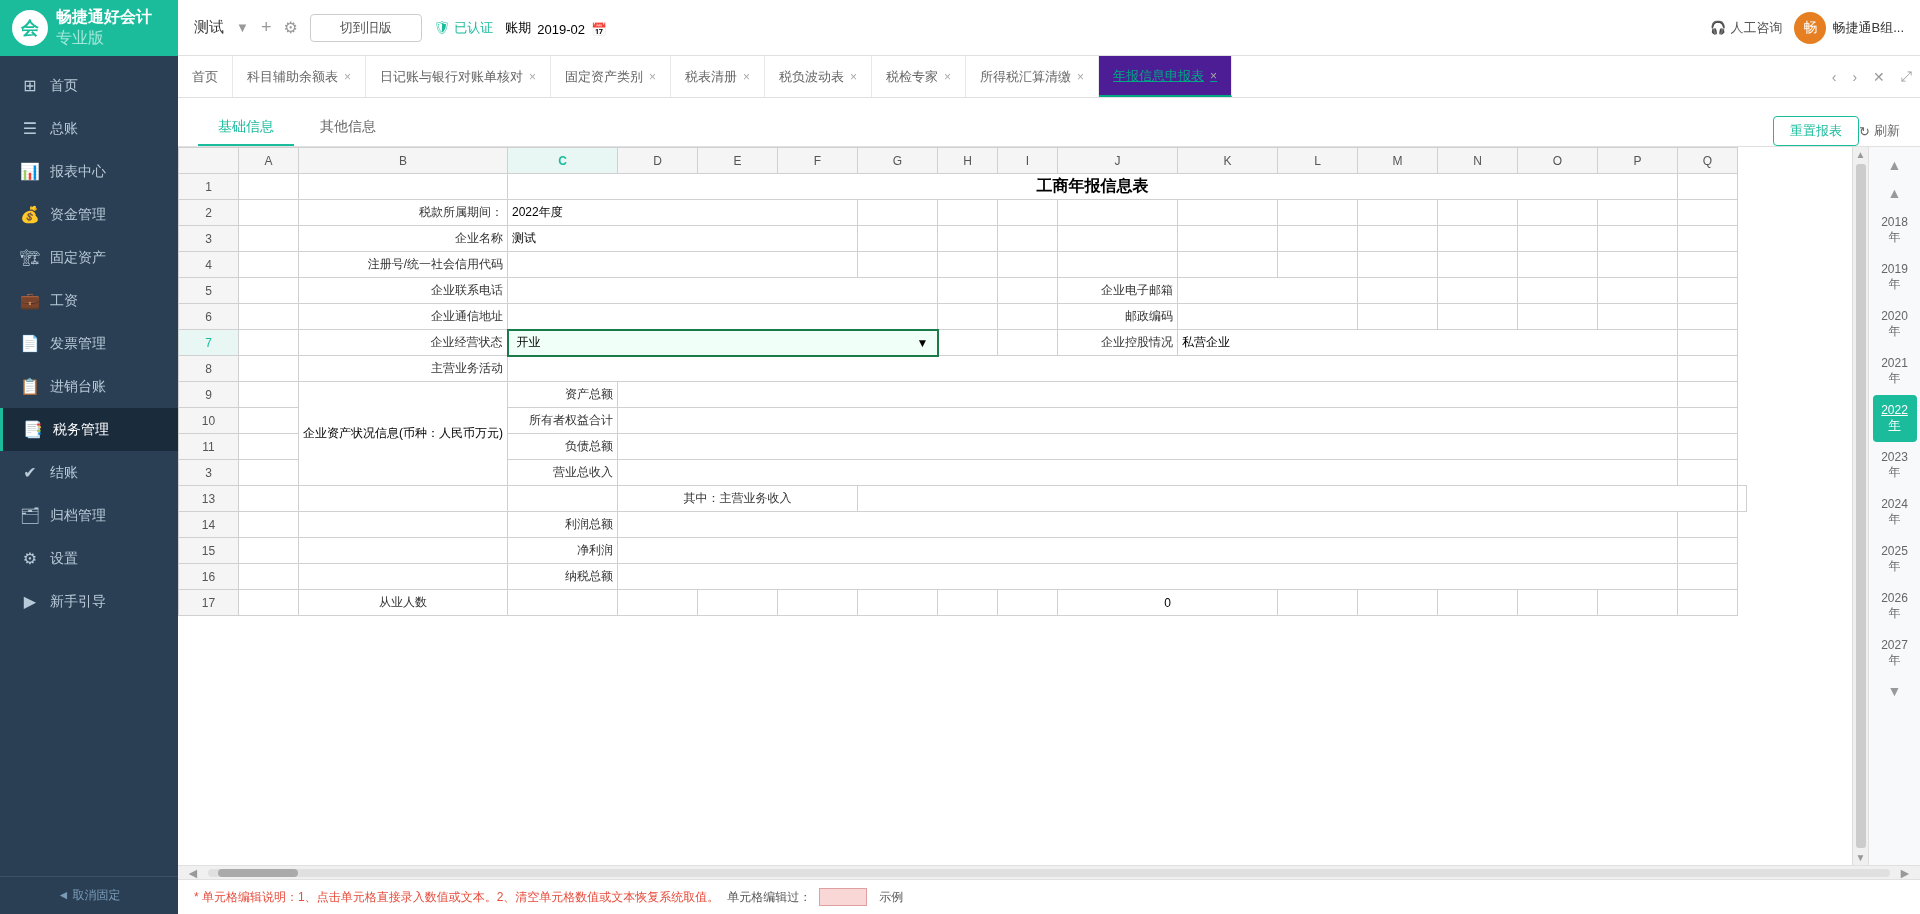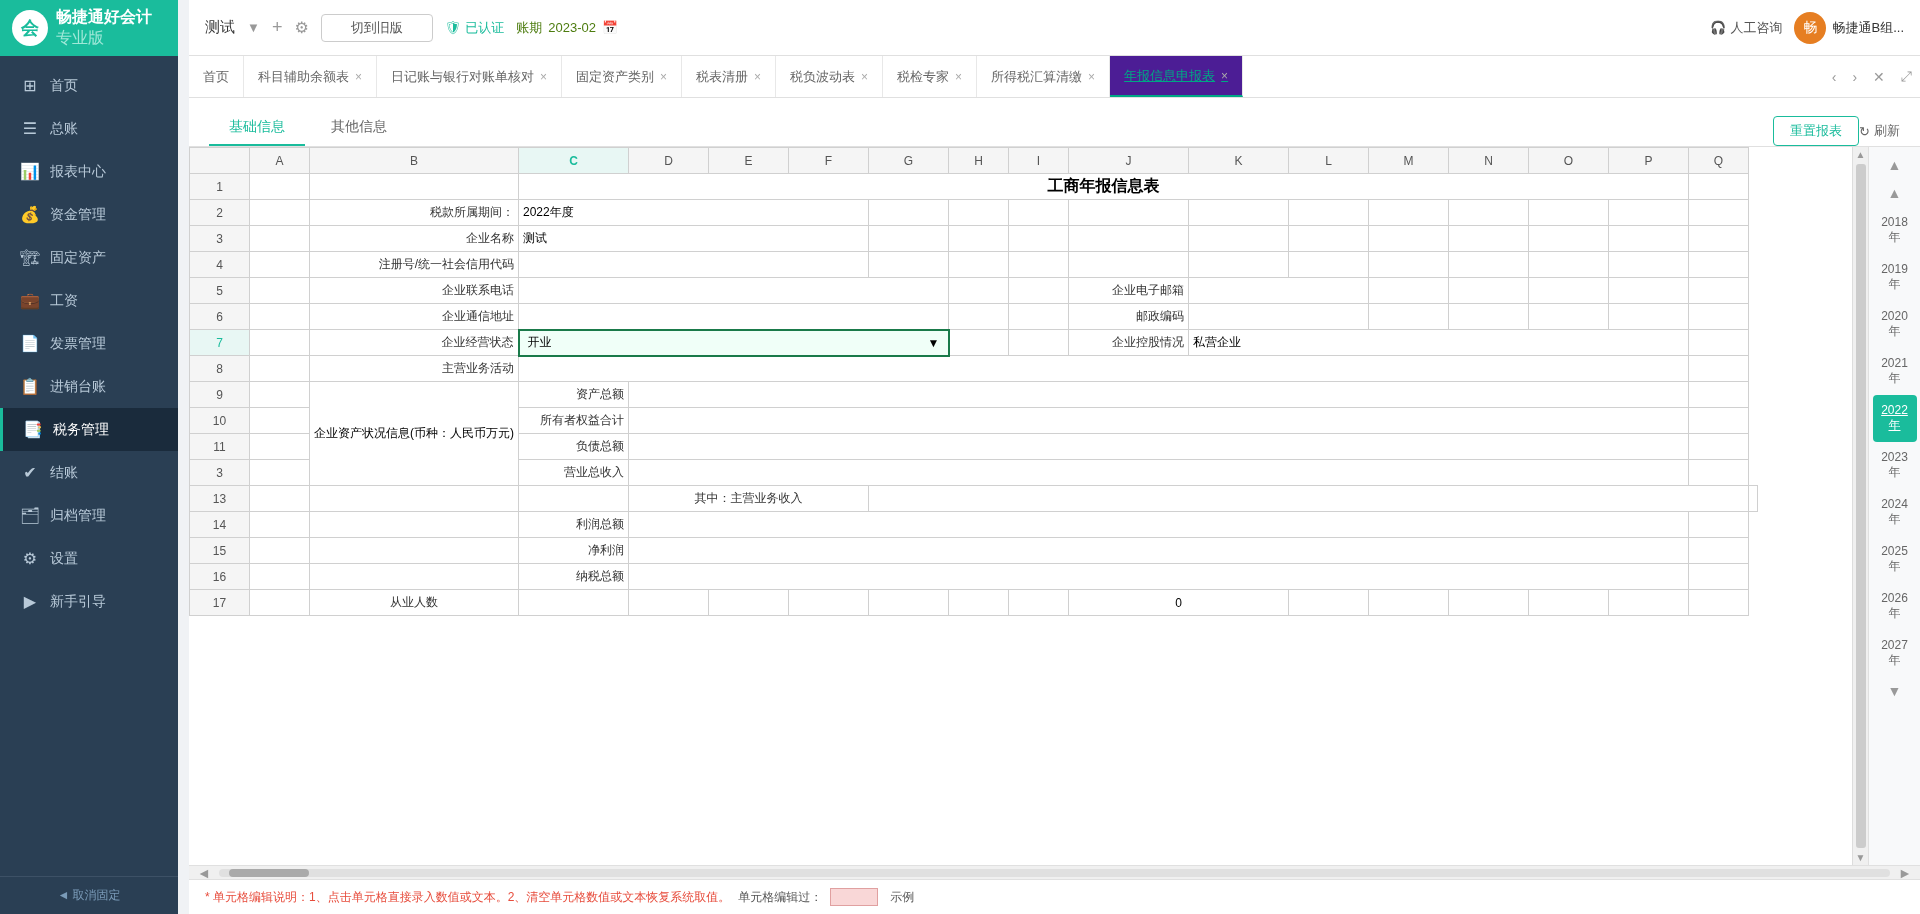--- a/index.html
+++ b/index.html
@@ -12,31 +12,31 @@
     .sidebar { width: 178px; min-width: 178px; background: #2a3f54; display: flex; flex-direction: column; height: 914px; }
     .sidebar-logo { background: #1abc9c; padding: 10px 12px; display: flex; align-items: center; gap: 8px; height: 56px; }
     .sidebar-logo-icon { width: 36px; height: 36px; background: white; border-radius: 50%; display: flex; align-items: center; justify-content: center; color: #1abc9c; font-size: 18px; font-weight: bold; }
     .sidebar-nav { flex: 1; overflow-y: auto; padding-top: 8px; }
     .sidebar-item { display: flex; align-items: center; gap: 10px; padding: 12px 20px; color: #b8c9d8; cursor: pointer; font-size: 14px; transition: background 0.2s; }
     .sidebar-item.active { background: #1a2b3c; color: white; border-left: 3px solid #1abc9c; }
     .sidebar-item-icon { width: 20px; text-align: center; font-size: 16px; }
     .sidebar-collapse { display: flex; align-items: center; justify-content: center; padding: 10px; color: #7a9bb8; cursor: pointer; font-size: 12px; gap: 4px; border-top: 1px solid #3d5166; }
 
     
-    .main-content { flex: 1; display: flex; flex-direction: column; background: #f0f2f5; overflow: hidden; margin-left: 11px; }
+    .main-content { flex: 1; display: flex; flex-direction: column; background: #f0f2f5; overflow: hidden; }
 
     
     .topbar { background: white; height: 56px; display: flex; align-items: center; padding: 0 16px; gap: 12px; border-bottom: 1px solid #e0e0e0; flex-shrink: 0; }
     .topbar-title { font-size: 15px; color: #333; font-weight: 500; }
     .topbar-arrow { color: #999; cursor: pointer; }
     .topbar-add { color: #999; cursor: pointer; font-size: 18px; }
     .topbar-settings { color: #999; cursor: pointer; font-size: 16px; }
     .topbar-switch-btn { border: 1px solid #ccc; background: white; padding: 4px 29px; border-radius: 4px; cursor: pointer; color: #555; font-size: 13px; }
     .topbar-certified { color: #1abc9c; display: flex; align-items: center; gap: 4px; font-size: 13px; }
-    .topbar-period { color: #4d7c0f; font-size: 13px; display: flex; align-items: center; gap: 6px; }
+    .topbar-period { color: #000000; font-size: 13px; display: flex; align-items: flex-end; gap: 6px; }
     .topbar-spacer { flex: 1; }
     .topbar-support { display: flex; align-items: center; gap: 4px; color: #555; cursor: pointer; font-size: 13px; }
     .topbar-user { display: flex; align-items: center; gap: 6px; cursor: pointer; }
     .topbar-user-avatar { width: 32px; height: 32px; background: #e74c3c; border-radius: 50%; display: flex; align-items: center; justify-content: center; overflow: hidden; }
     .topbar-user-name { color: #333; font-size: 13px; }
 
     
     .tabbar { background: white; height: 42px; display: flex; align-items: stretch; border-bottom: 1px solid #e0e0e0; flex-shrink: 0; overflow: hidden; }
     .tab-item { display: flex; align-items: center; padding: 0 14px; gap: 6px; cursor: pointer; color: #666; font-size: 13px; border-right: 1px solid #e8e8e8; white-space: nowrap; flex-shrink: 0; }
     .tab-item.active { background: #4c1d95; color: #00a884; border-bottom: 2px solid #00a884; text-decoration: underline; }
@@ -184,21 +184,21 @@
       <span class="topbar-arrow">▼</span>
       <span class="topbar-add">+</span>
       <span class="topbar-settings">⚙</span>
       <button class="topbar-switch-btn">切到旧版</button>
       <span class="topbar-certified">
         <span>🛡</span>
         <span>已认证</span>
       </span>
       <span class="topbar-period">
         <span>账期</span>
-        <span>2023-02</span>
+        <span>2019-02</span>
         <span>📅</span>
       </span>
       <div class="topbar-spacer"></div>
       <div class="topbar-support">
         <span>🎧</span>
         <span>人工咨询</span>
       </div>
       <div class="topbar-user">
         <div class="topbar-user-avatar" style="background:#e67e22;">
           <span style="color:white;font-size:14px;">畅</span>

